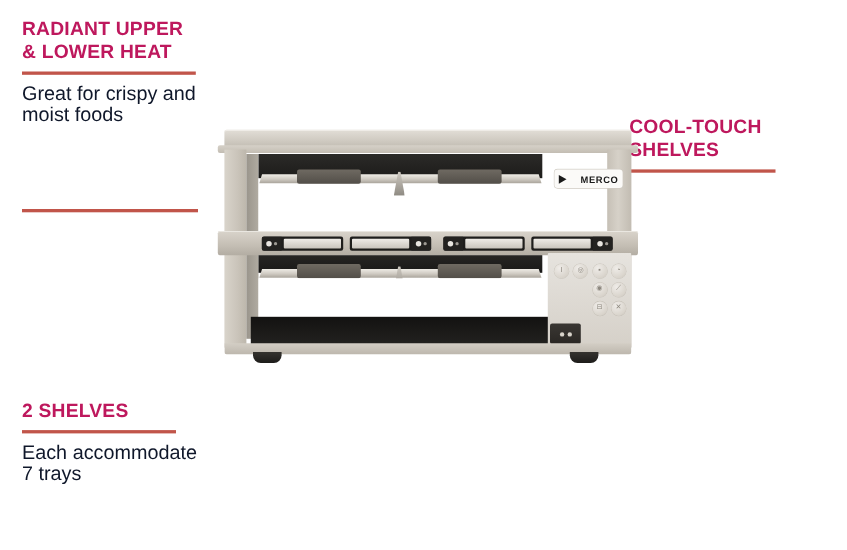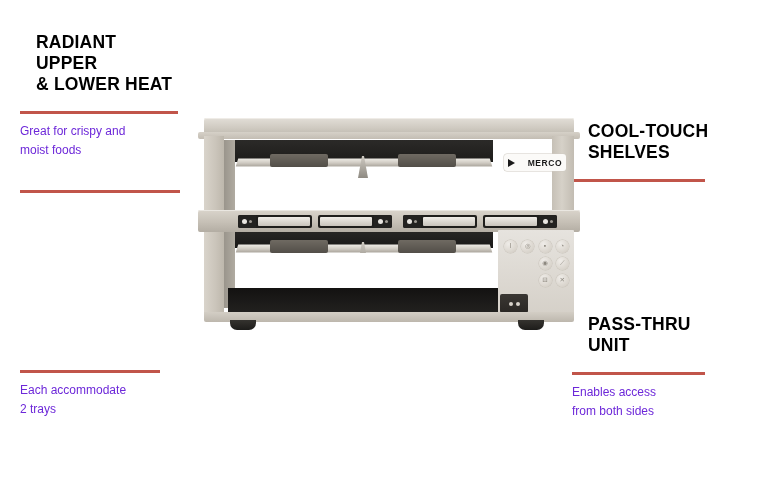--- a/index.html
+++ b/index.html
@@ -8,36 +8,36 @@
     background:#ffffff;
     font-family:"Liberation Sans", sans-serif;
     overflow:hidden;
     position:relative;
   }
   #stage{position:relative;width:770px;height:500px;}
 
   
   .callout{position:absolute;}
   .callout .head{
-    color:#000000;
+    color:#be185d;
     font-weight:bold;
     font-size:17.5px;
     line-height:21px;
     letter-spacing:0.2px;
     white-space:pre-line;
-    margin:16px;
+    margin:0;
   }
   .callout .rule{
     height:2.5px;
     background:#c1554a;
     margin:7px 0 8px 0;
   }
   .callout .body{
-    color:#6d28d9;
-    font-size:12px;
+    color:#0f172a;
+    font-size:18px;
     line-height:19.5px;
     white-space:pre-line;
     margin:0;
   }
 
   
   #c-radiant{left:20px;top:16px;width:178px;}
   #c-radiant .rule{width:158px;}
   #c-stainless{left:20px;top:183px;width:180px;}
   #c-stainless .rule{width:160px;}
@@ -237,38 +237,32 @@
     <div class="rule"></div>
     <p class="body">Great for crispy and
 moist foods</p>
   </div>
 
   <div class="callout" id="c-stainless">
     <div class="rule"></div>
   </div>
 
   <div class="callout" id="c-shelves">
+    <p class="head">2 SHELVES</p>
     <div class="rule"></div>
     <p class="body">Each accommodate
-2 trays</p>
+7 trays</p>
   </div>
 
   <div class="callout" id="c-cool">
     <p class="head">COOL-TOUCH
 SHELVES</p>
     <div class="rule"></div>
   </div>
 
-  <div class="callout" id="c-pass">
-    <p class="head">PASS-THRU
-UNIT</p>
-    <div class="rule"></div>
-    <p class="body">Enables access
-from both sides</p>
-  </div>
 
   <div id="product">
 
     <div class="cab-top"></div>
     <div class="cab-top-lip"></div>
 
     <div class="side-left"></div>
     <div class="side-left-inner"></div>
     <div class="side-right"></div>
 

